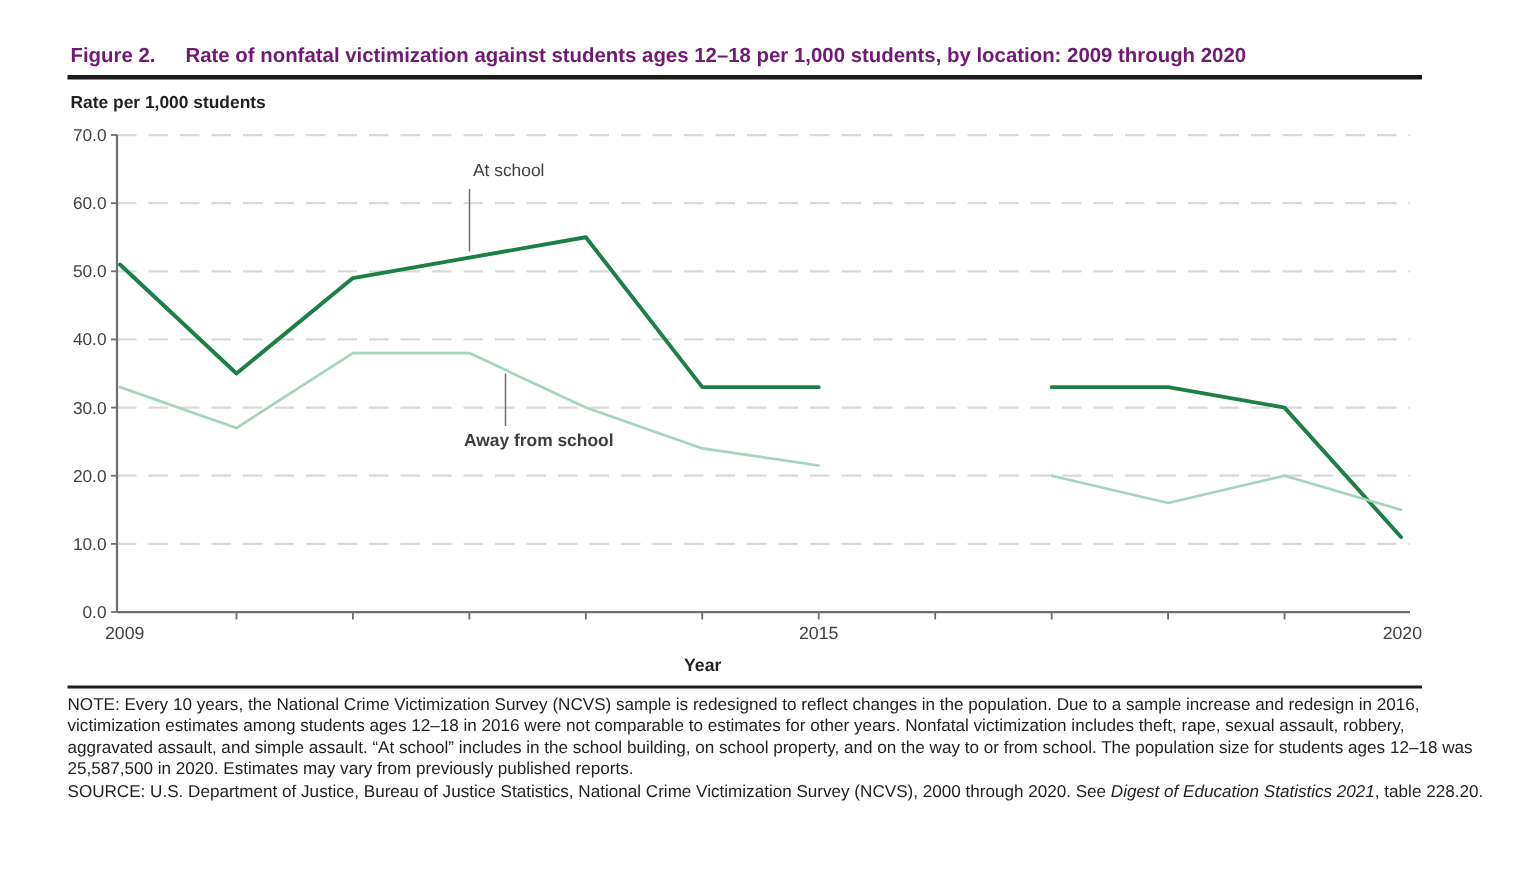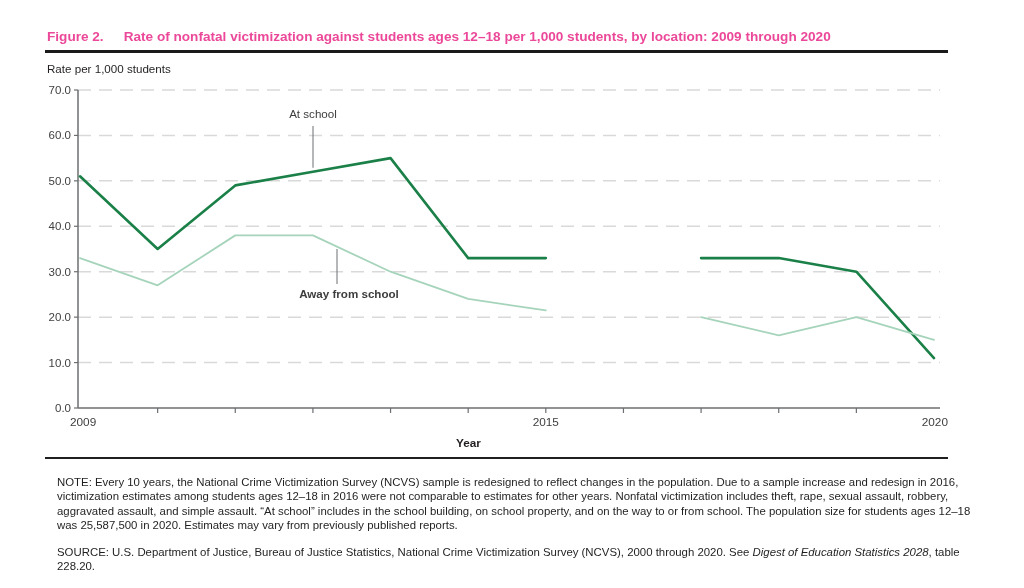--- a/index.html
+++ b/index.html
@@ -1,30 +1,30 @@
 <!DOCTYPE html>
 <html><head>
 <meta charset="utf-8">
 <style>
   html,body{margin:0;padding:0;background:#ffffff;}
   body{width:1024px;height:588px;position:relative;overflow:hidden;
        font-family:"Liberation Sans",sans-serif;color:#231f20;}
   .abs{position:absolute;}
-  .title-row{left:47px;top:29px;width:930px;font-size:13.6px;font-weight:bold;color:#ec4899;white-space:nowrap;}
+  .title-row{left:47px;top:29px;width:930px;font-size:13.6px;font-weight:bold;color:#701a75;white-space:nowrap;}
   .fig-label{margin-right:20px;}
   .title-rule{left:45px;top:50px;width:903px;height:3px;background:#1a1a1a;}
-  .unit-label{left:47px;top:62px;font-size:11.6px;font-weight:normal;color:#231f20;}
+  .unit-label{left:47px;top:62px;font-size:11.6px;font-weight:bold;color:#231f20;}
   #chart{left:0;top:0;width:1024px;height:460px;}
-  .anno{font-size:11.6px;color:#3d3d3d;text-align:center;}
+  .anno{font-size:11.6px;color:#3d3d3d;text-align:right;}
   .anno-at{left:263px;top:107px;width:100px;}
   .anno-away{left:289px;top:287px;width:120px;font-weight:bold;}
   .xlabel{left:456px;top:436px;width:100px;font-size:11.8px;font-weight:bold;color:#231f20;}
   .note-rule{left:45px;top:457px;width:903px;height:2px;background:#1f1f1f;}
   .notes-block{left:45px;top:463px;width:950px;font-size:11.4px;line-height:14.4px;color:#1f1f1f;}
-  .notes-block p{margin:12px;}
+  .notes-block p{margin:0;}
   svg text{font-family:"Liberation Sans",sans-serif;fill:#414042;}
 </style>
 </head>
 <body>
 
 <div>
 
   <div class="abs title-row">
     <span class="fig-label">Figure 2.</span><span>Rate of nonfatal victimization against students ages 12–18 per 1,000 students, by location: 2009 through 2020</span>
   </div>
@@ -83,16 +83,16 @@
   <div class="abs anno anno-at">At school</div>
 
   <div class="abs anno anno-away">Away from school</div>
 
   <div class="abs xlabel">Year</div>
 
   <div class="abs note-rule"></div>
 
   <div class="abs notes-block">
     <p><span>NOTE: Every 10 years, the National Crime Victimization Survey (NCVS) sample is redesigned to reflect changes in the population. Due to a sample increase and redesign in 2016, victimization estimates among students ages 12–18 in 2016 were not comparable to estimates for other years. Nonfatal victimization includes theft, rape, sexual assault, robbery, aggravated assault, and simple assault. “At school” includes in the school building, on school property, and on the way to or from school. The population size for students ages 12–18 was 25,587,500 in 2020. Estimates may vary from previously published reports.</span></p>
-    <p><span>SOURCE: U.S. Department of Justice, Bureau of Justice Statistics, National Crime Victimization Survey (NCVS), 2000 through 2020. See </span><i>Digest of Education Statistics 2028</i><span>, table 228.20.</span></p>
+    <p><span>SOURCE: U.S. Department of Justice, Bureau of Justice Statistics, National Crime Victimization Survey (NCVS), 2000 through 2020. See </span><i>Digest of Education Statistics 2021</i><span>, table 228.20.</span></p>
   </div>
 
 </div>
 
 </body></html>

